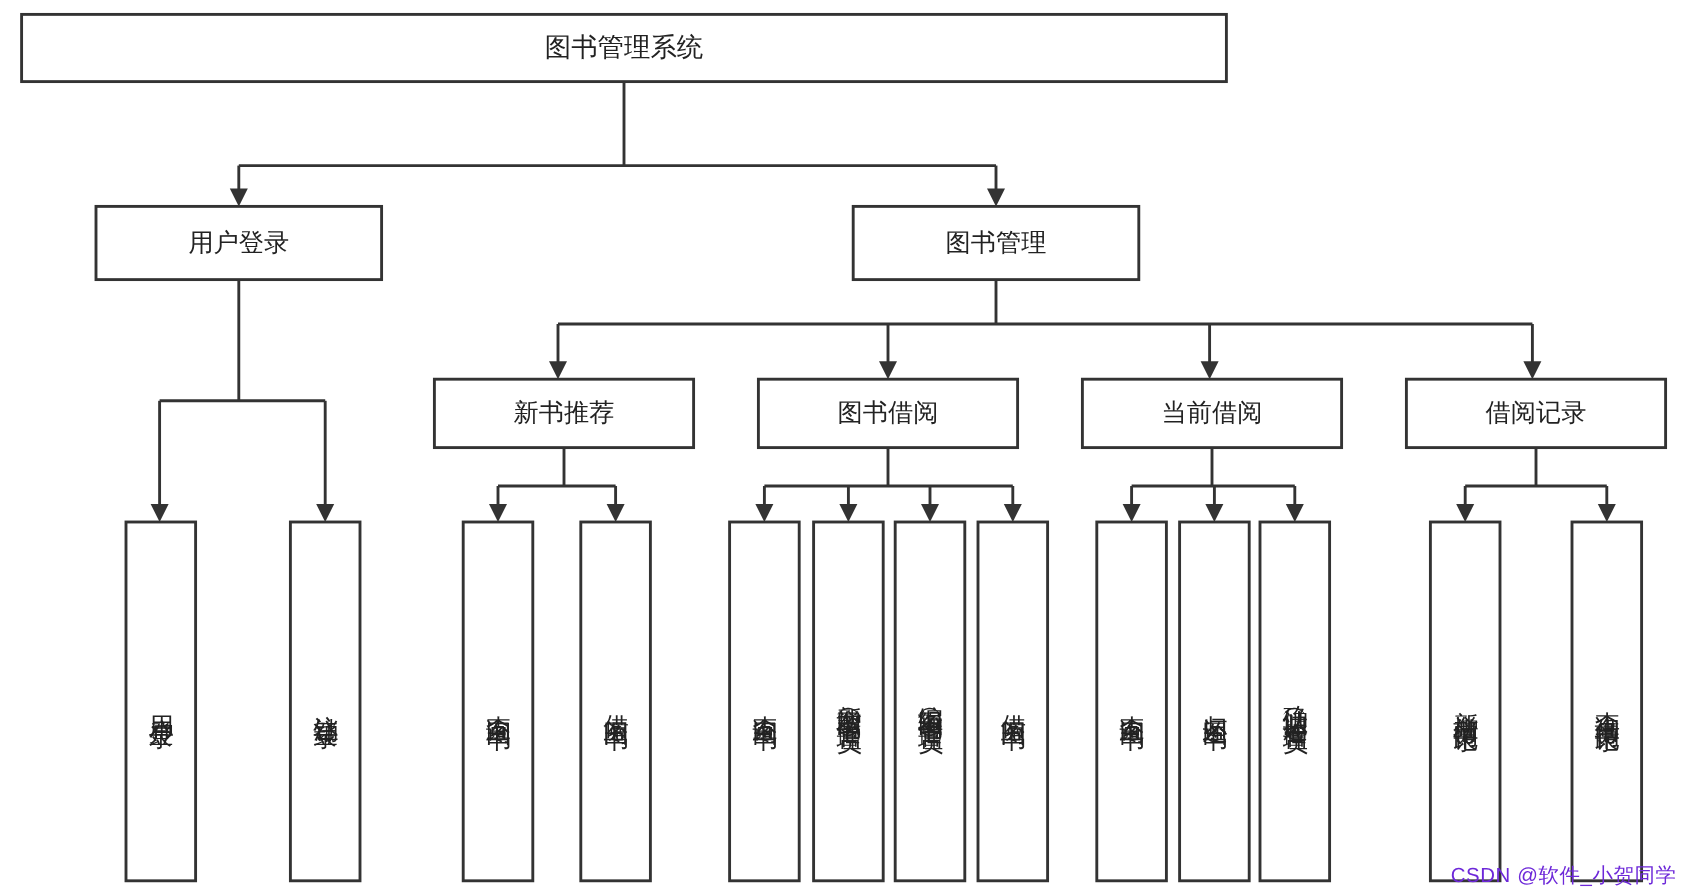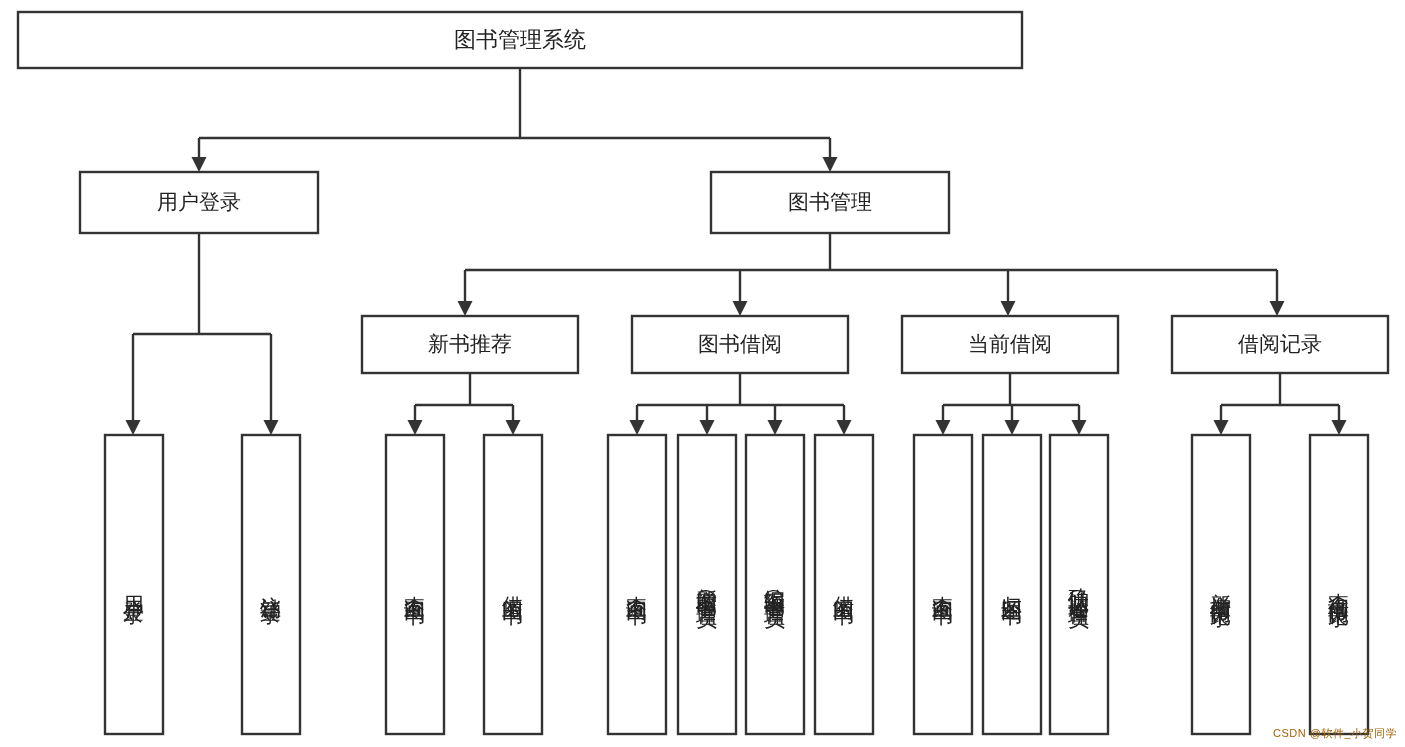--- a/index.html
+++ b/index.html
@@ -71,22 +71,22 @@
     font-size: 21px;
     color: #222222;
     line-height: 1;
     white-space: nowrap;
   }
   .watermark {
     position: absolute;
     right: 8px;
     bottom: 6px;
     font-family: "Liberation Sans", "DejaVu Sans", sans-serif;
-    font-size: 11px;
-    color: #a16207;
+    font-size: 17px;
+    color: #6d28d9;
     letter-spacing: 0.5px;
     user-select: none;
   }
 </style>
 </head>
 <body>
 
 <div id="diagram-root">
 
   <svg class="diagram-canvas" viewBox="0 0 1405 747" xmlns="http://www.w3.org/2000/svg">

